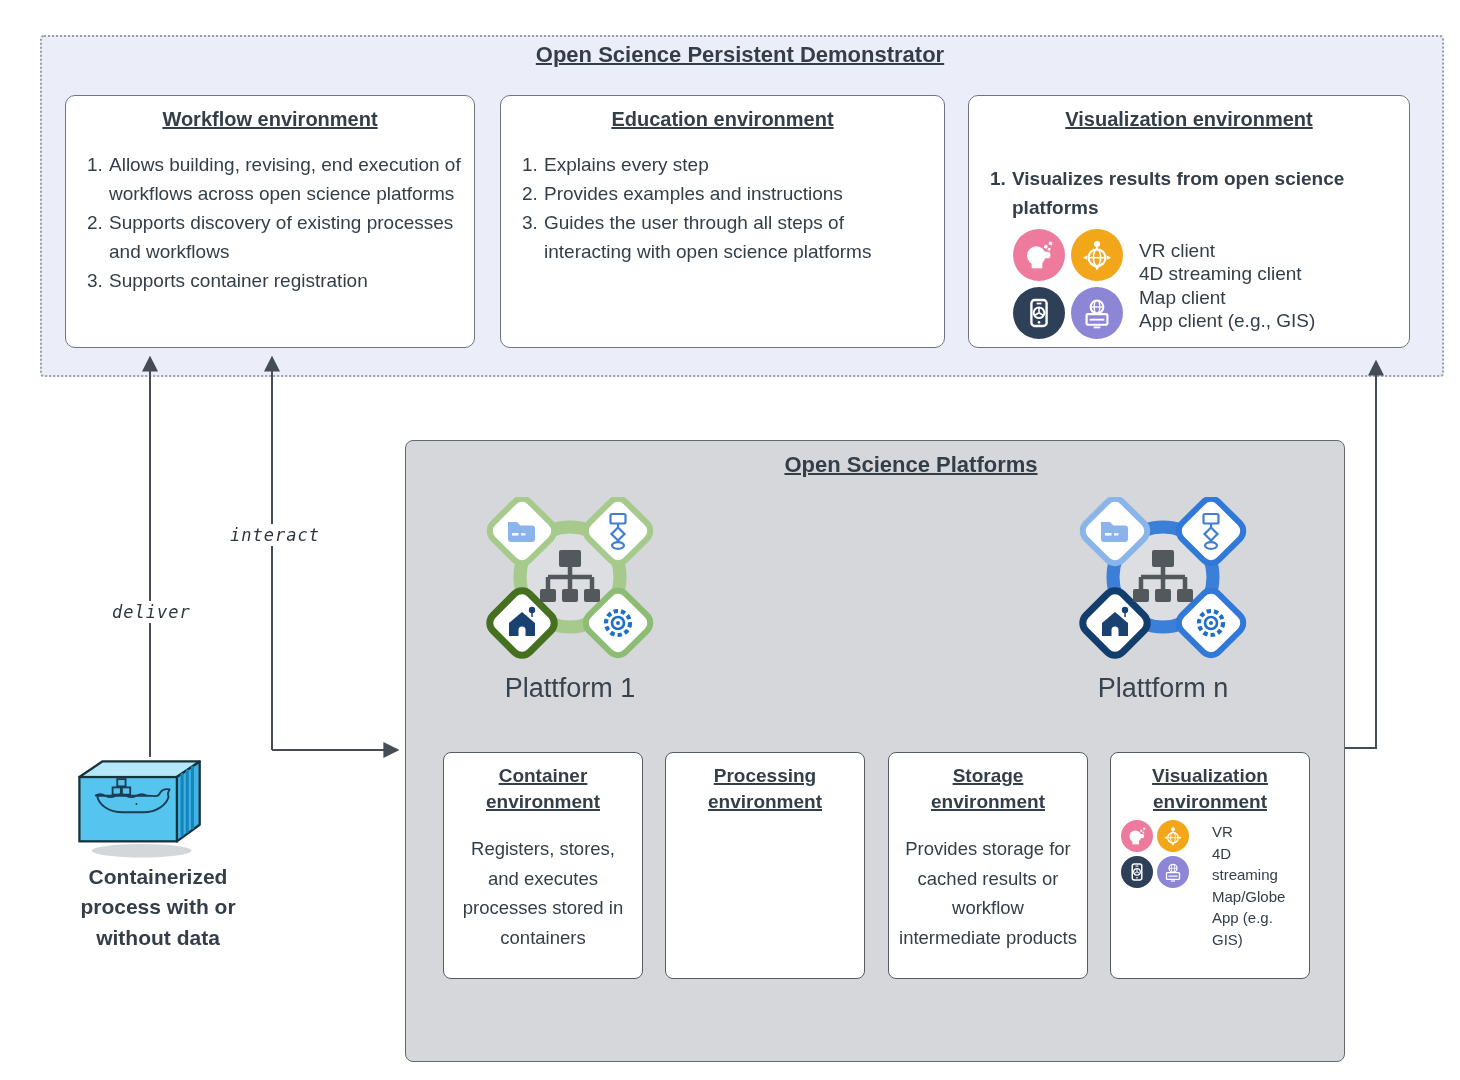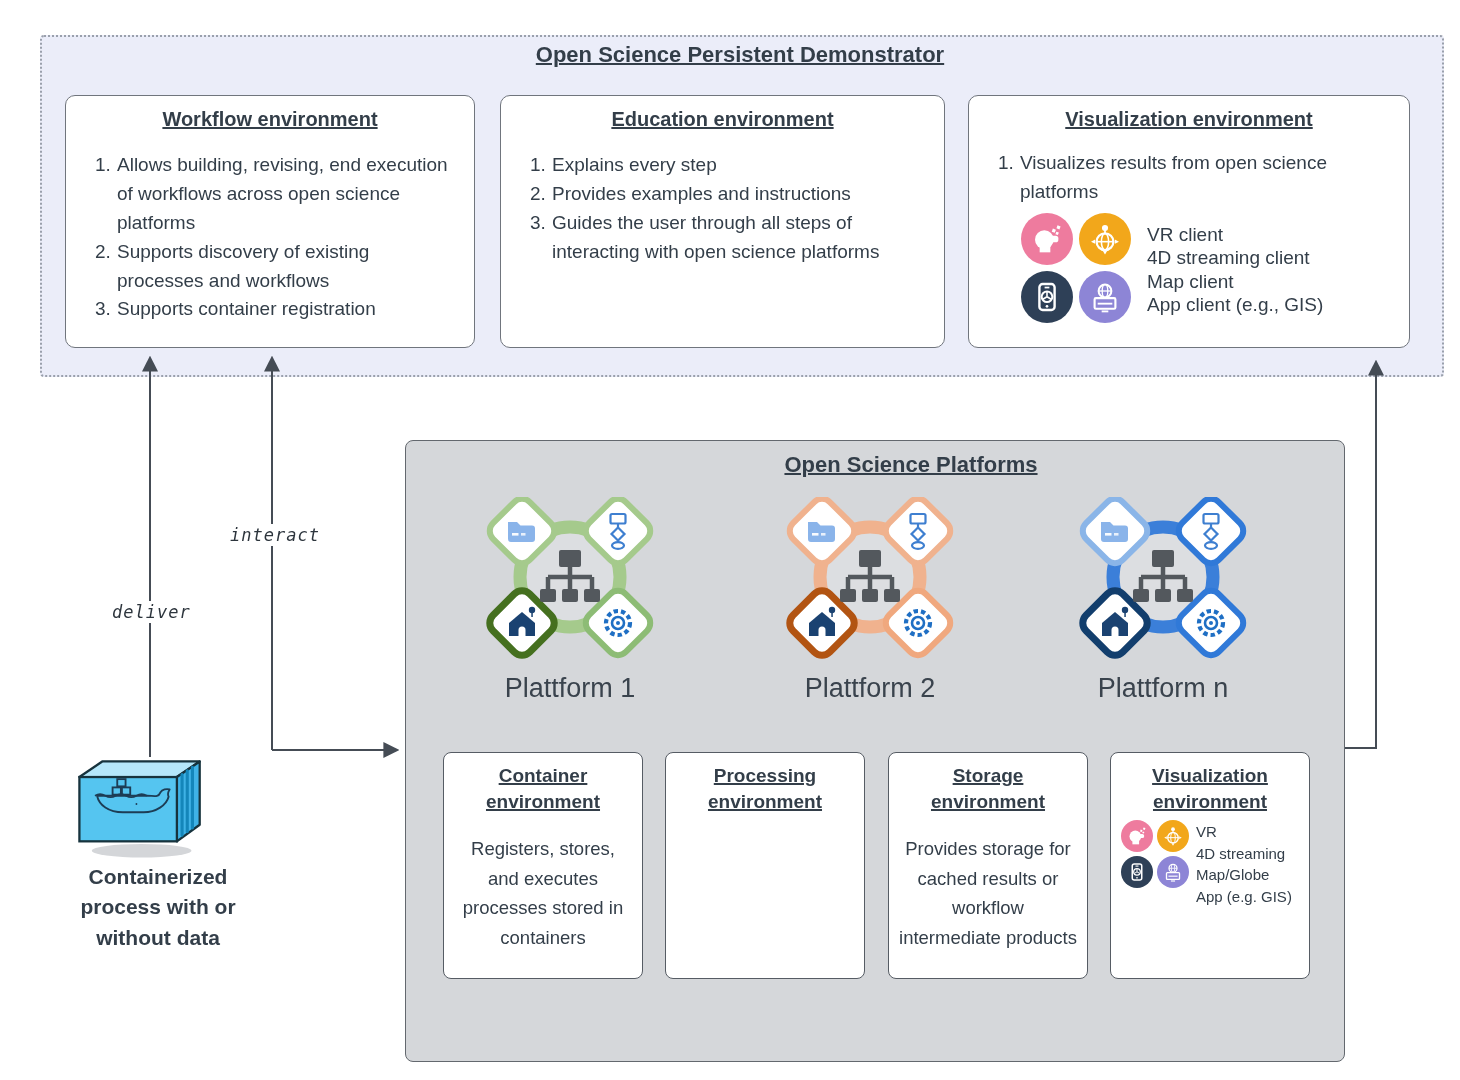--- a/index.html
+++ b/index.html
@@ -7,30 +7,30 @@
           font-family:"Liberation Sans",sans-serif;color:#333e49;overflow:hidden;}
 
   
   .demonstrator{position:absolute;left:40px;top:35px;width:1400px;height:338px;
     background:#ebedf9;border:2px dotted #9aa0ac;border-radius:4px;z-index:0;}
   .demo-title{position:absolute;left:40px;top:42px;width:1400px;text-align:center;
     font-size:22px;font-weight:bold;text-decoration:underline;text-decoration-thickness:2px;
     color:#333e49;z-index:2;}
 
   .card{position:absolute;background:#ffffff;border:1.6px solid #70757d;border-radius:10px;
-    z-index:2;box-sizing:border-box;padding:10px 20px;}
+    z-index:2;box-sizing:border-box;padding:10px 12px;}
   .card-title{text-align:center;font-size:20px;font-weight:bold;text-decoration:underline;
     text-decoration-thickness:2px;margin-top:2px;}
   .card ol{margin:20px 0 0 0;padding-left:30px;font-size:19px;line-height:1.52;}
   .card ol li{padding-left:1px;}
 
   #card-workflow{left:65px;top:95px;width:410px;height:253px;}
   #card-education{left:500px;top:95px;width:445px;height:253px;}
   #card-viz-top{left:968px;top:95px;width:442px;height:253px;}
-  #card-viz-top ol{margin-top:18px;}
+  #card-viz-top ol{margin-top:34px;font-weight:bold;}
 
   
   .client-block{display:flex;margin:6px 0 0 32px;align-items:center;}
   .cicon-grid{display:grid;grid-template-columns:52px 52px;grid-gap:6px;}
   .cicon{width:52px;height:52px;border-radius:50%;display:flex;align-items:center;justify-content:center;}
   .cicon svg{width:32px;height:32px;}
   .client-lines{margin-left:16px;font-size:19px;line-height:23.5px;padding-top:4px;}
 
   .c-pink{background:#ee7b9e;} .c-amber{background:#f2a71b;}
   .c-navy{background:#2e4057;} .c-purple{background:#8d85d6;}
@@ -49,21 +49,21 @@
   
   .env-card{position:absolute;top:752px;width:200px;height:227px;background:#ffffff;
     border:1.6px solid #565c64;border-radius:8px;z-index:2;box-sizing:border-box;padding:10px 10px;}
   #env-container{left:443px;} #env-processing{left:665px;}
   #env-storage{left:888px;} #env-viz{left:1110px;}
   .env-title{text-align:center;font-size:19px;font-weight:bold;line-height:1.35;
     text-decoration:underline;text-decoration-thickness:2px;}
   .env-body{margin-top:20px;text-align:center;font-size:18.5px;line-height:1.6;}
   #env-viz .env-body{margin-top:16px;line-height:1.55;}
 
-  .client-block-sm{display:flex;margin-top:6px;align-items:flex-start;}
+  .client-block-sm{display:flex;margin-top:6px;align-items:flex-start;gap:16px;}
   .cicon-grid-sm{display:grid;grid-template-columns:32px 32px;grid-gap:4px;}
   .cicon-sm{width:32px;height:32px;border-radius:50%;display:flex;align-items:center;justify-content:center;}
   .cicon-sm svg{width:20px;height:20px;}
   .client-lines-sm{margin-left:7px;font-size:15px;line-height:21.5px;padding-top:1px;}
 
   
   .docker-wrap{position:absolute;left:62px;top:748px;width:180px;z-index:2;}
   .docker-caption{position:absolute;left:68px;top:862px;width:180px;text-align:center;
     font-size:21px;line-height:1.45;z-index:2;font-weight:bold;}
 
@@ -251,26 +251,20 @@
 
   <div class="platforms-box"></div>
   <div class="platforms-title">Open Science Platforms</div>
 
   <div class="platform" id="platform-0" style="--ring: #a5ca8c; --tl: #a5ca8c; --tr: #a5ca8c; --bl: #45701f; --br: #8dbc75;">
     <svg class="picon">
         <use href="#platform-sym"></use>
       </svg>
     <div class="platform-label">Plattform 1</div>
   </div>
-  <div class="platform" id="platform-1" style="--ring: #f0b28e; --tl: #f0b28e; --tr: #f0b28e; --bl: #b25412; --br: #f0a87e;">
-    <svg class="picon">
-        <use href="#platform-sym"></use>
-      </svg>
-    <div class="platform-label">Plattform 2</div>
-  </div>
   <div class="platform" id="platform-2" style="--ring: #3b7fd9; --tl: #8ab5e8; --tr: #3079d8; --bl: #123e6d; --br: #3079d8;">
     <svg class="picon">
         <use href="#platform-sym"></use>
       </svg>
     <div class="platform-label">Plattform n</div>
   </div>
 
   <div class="env-card" id="env-container">
     <div class="env-title">Container environment</div>
     <div class="env-body">Registers, stores, and executes processes stored in containers</div>

